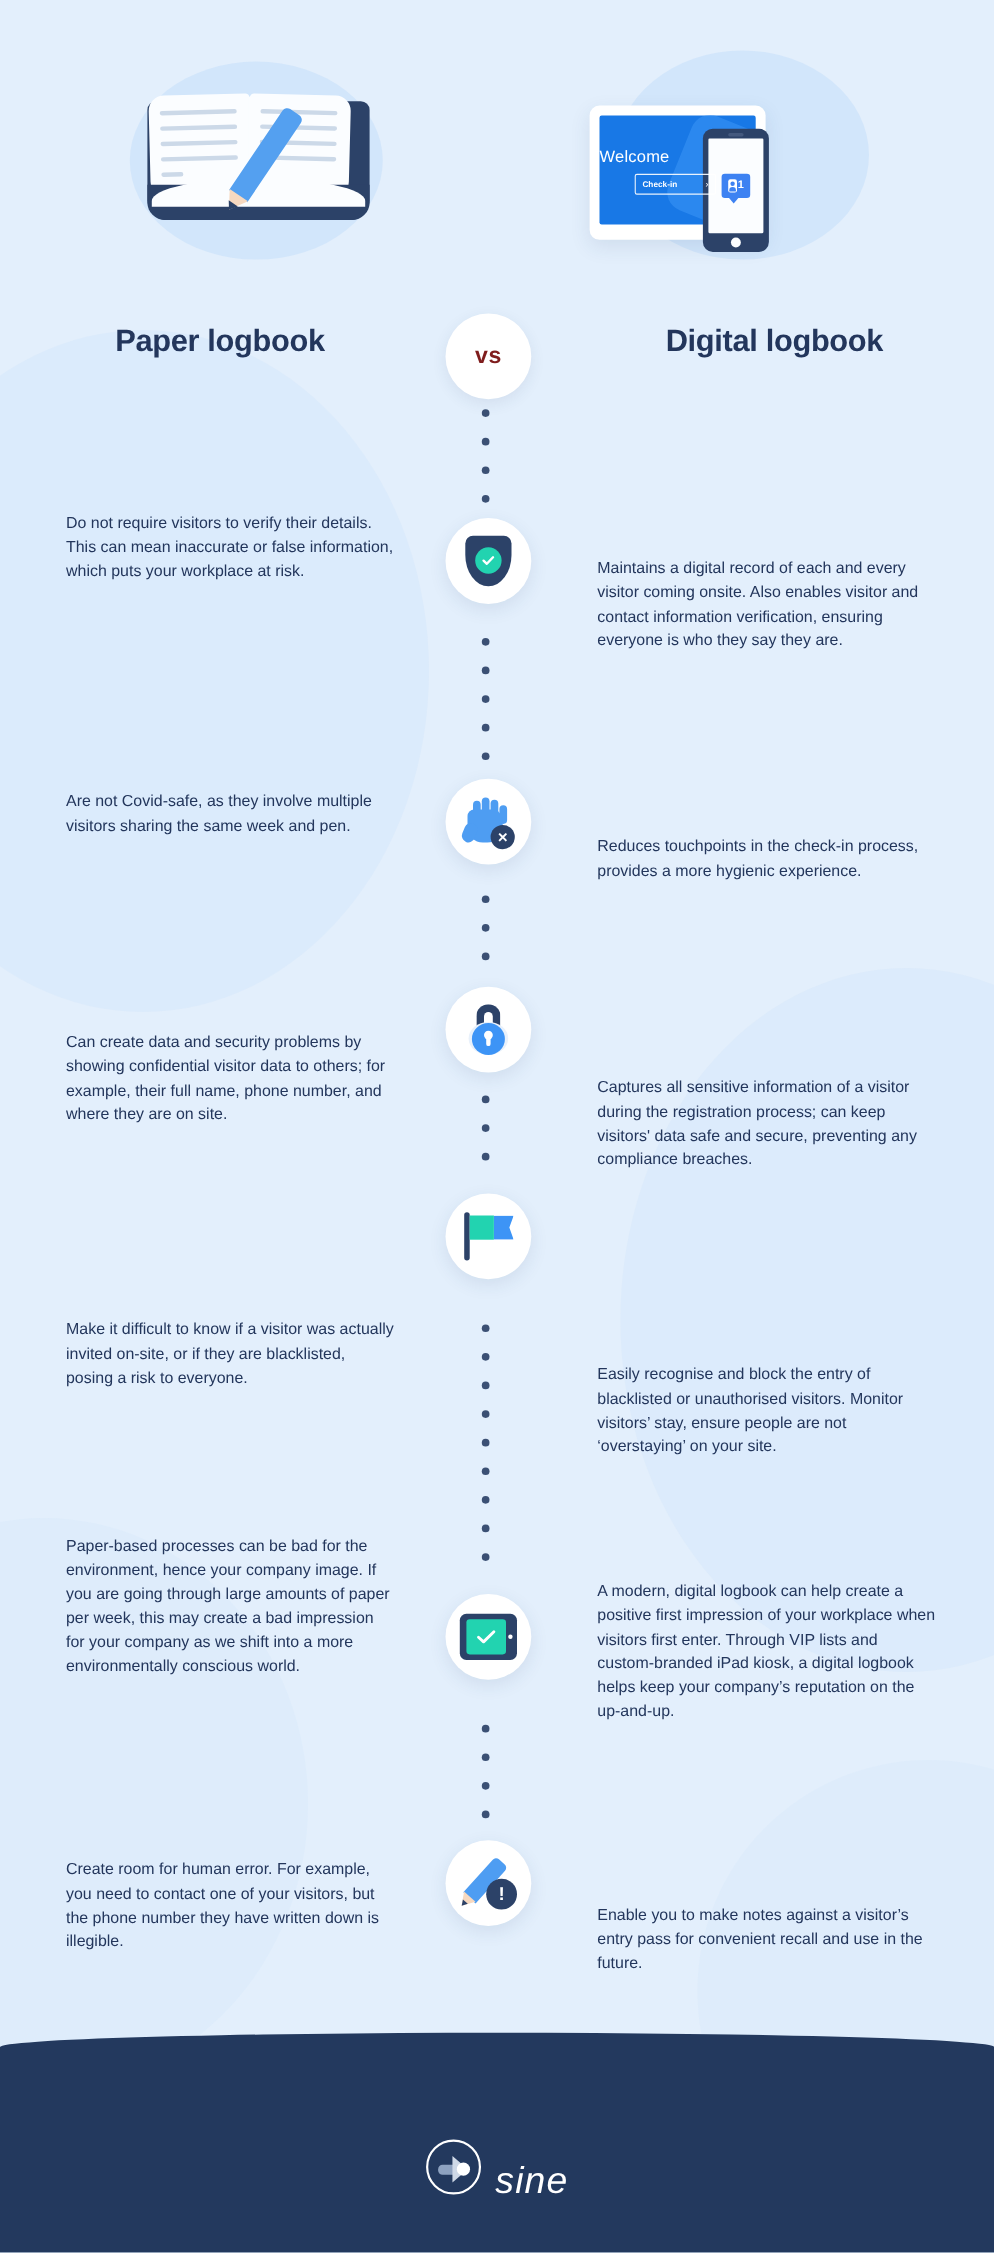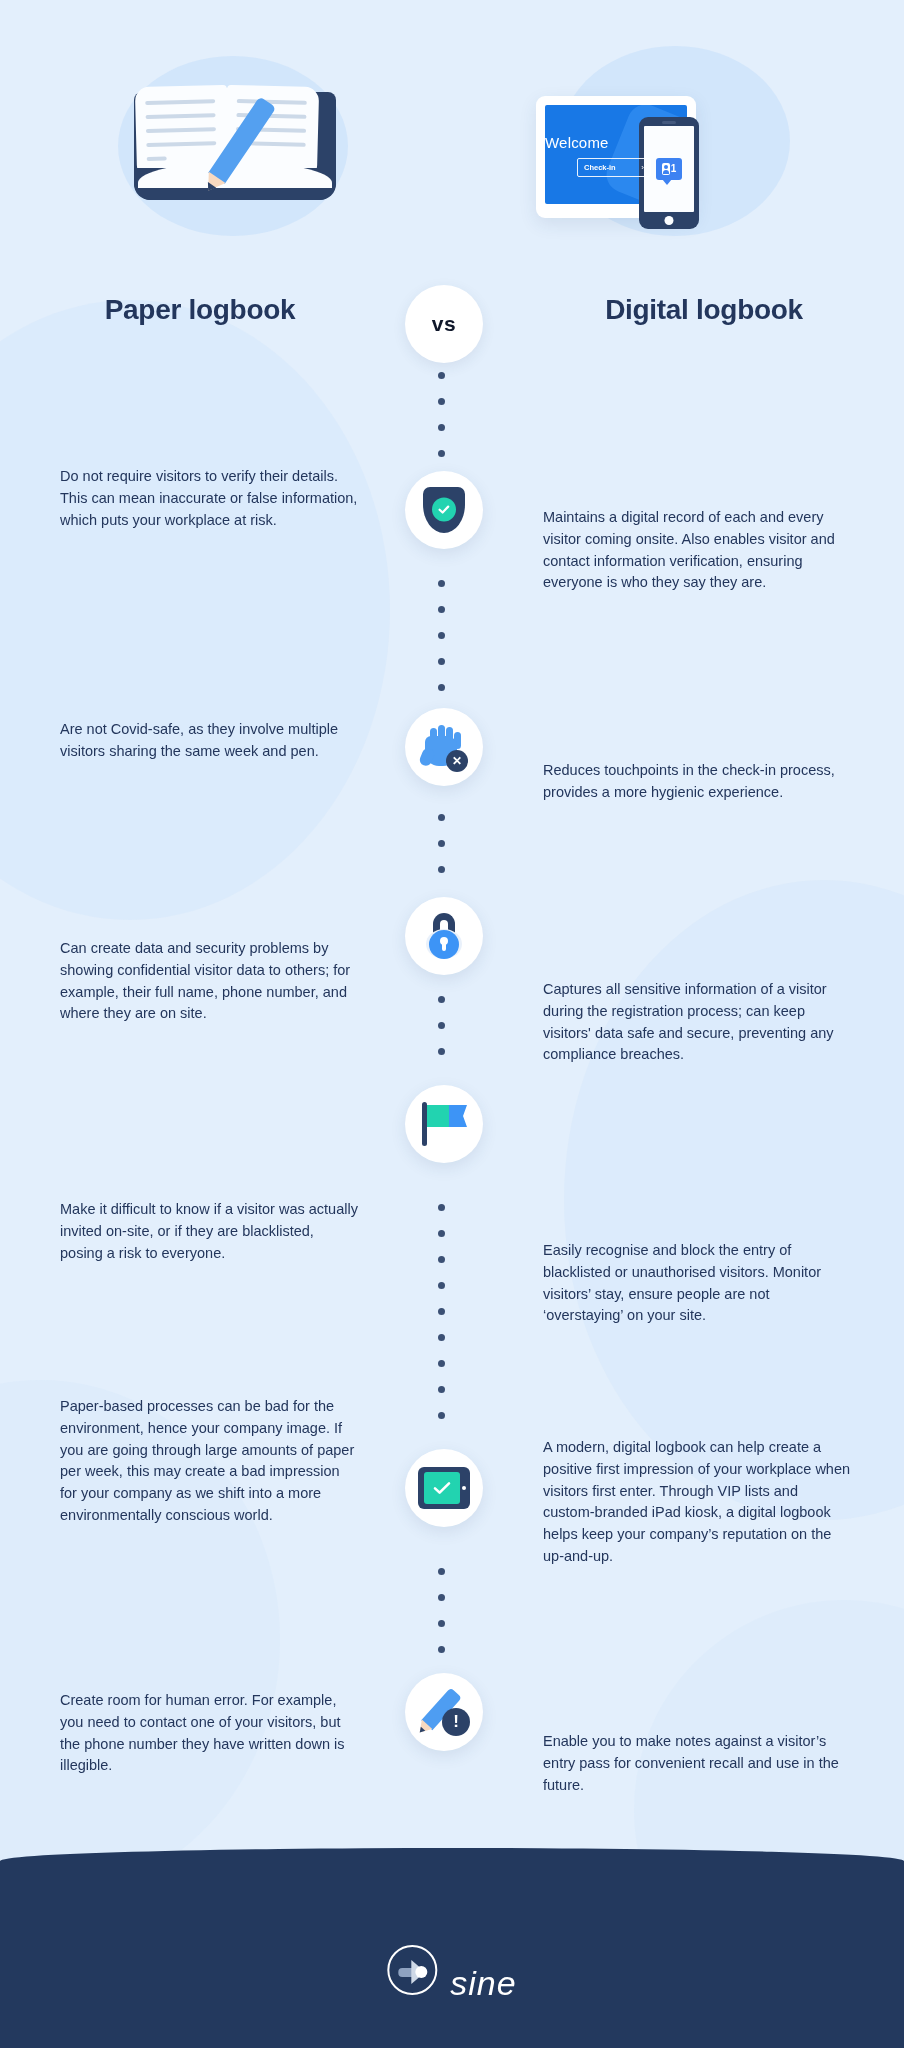--- a/index.html
+++ b/index.html
@@ -176,21 +176,21 @@
   }
   .heading.left  { left: 0;   width: 400px; text-align: center; }
   .heading.right { left: 504px; width: 400px; text-align: center; }
 
   .vs-circle {
     position: absolute; left: 405px; top: 285px;
     width: 78px; height: 78px; border-radius: 50%;
     background: #ffffff;
     box-shadow: 0 4px 14px rgba(44,66,104,.09);
     display: flex; align-items: center; justify-content: center;
-    color: #0f172a; font-size: 21px; font-weight: 700; letter-spacing: .5px;
+    color: #7f1d1d; font-size: 21px; font-weight: 700; letter-spacing: .5px;
   }
 
   
   .rail { position: absolute; left: 438px; top: 372px; width: 12px; height: 1380px; }
   .dot {
     position: absolute; left: 0; width: 7px; height: 7px;
     background: #2c4268; border-radius: 50%; opacity: .92;
   }
 
   

